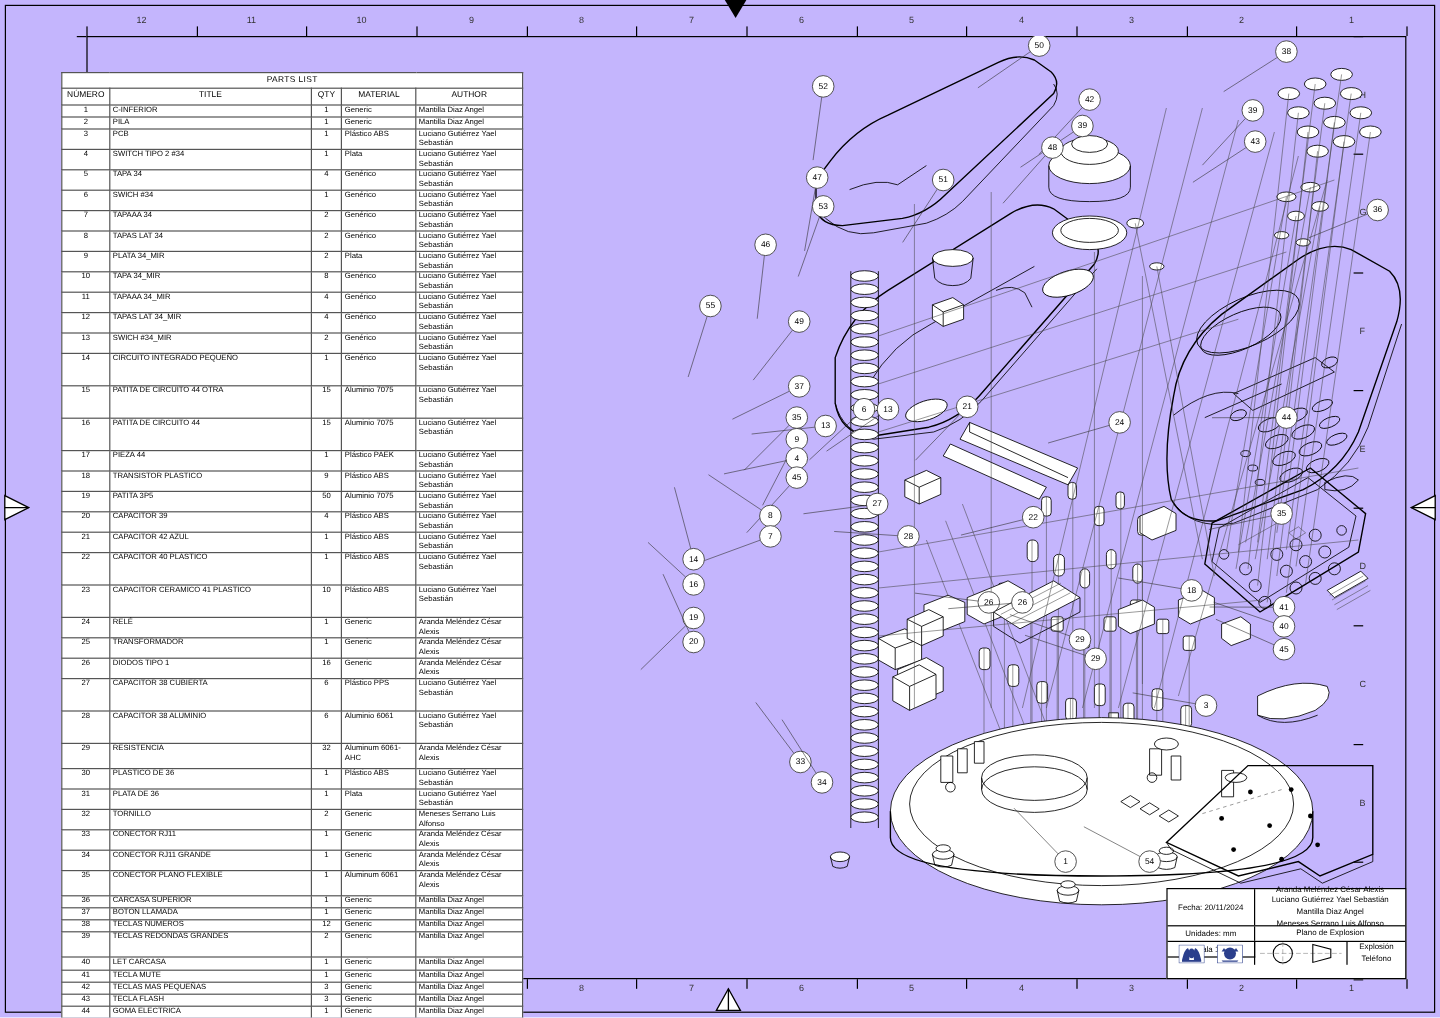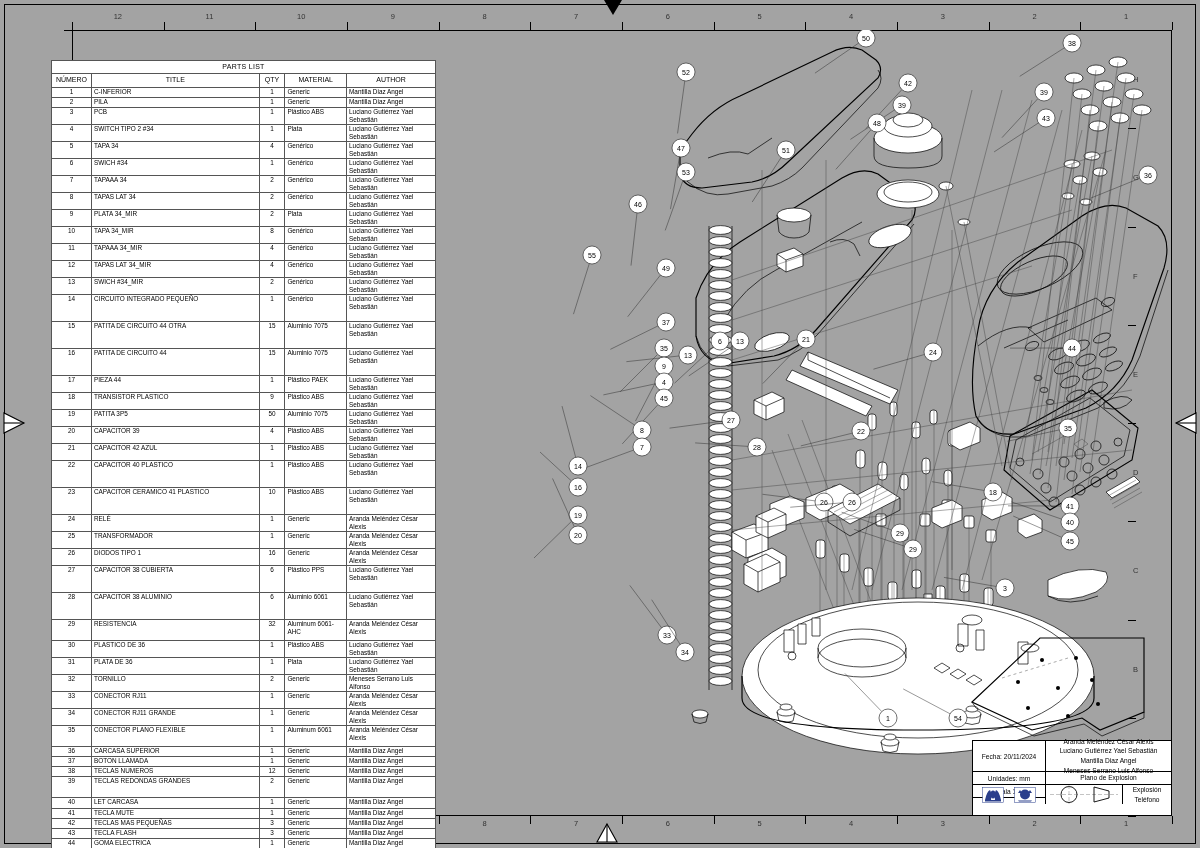--- a/index.html
+++ b/index.html
@@ -1,18 +1,18 @@
 <!DOCTYPE html>
 <html><head>
 <meta charset="utf-8">
 <style>
   html,body{margin:0;padding:0;background:#fff;}
   body{width:1200px;height:848px;overflow:hidden;
        font-family:"Liberation Sans","DejaVu Sans",sans-serif;color:#000;}
-  #sheet{position:relative;width:1200px;height:848px;background:#a3a3a3;}
+  #sheet{position:relative;width:1200px;height:848px;background:#c4b5fd;}
 
   
   .frame-outer{position:absolute;left:4px;top:4px;width:1192px;height:840px;
                border:1px solid #000;box-sizing:border-box;}
   .frame-inner{position:absolute;left:72px;top:30px;width:1100px;height:786px;
                border:1.6px solid #000;box-sizing:border-box;}
 
   
   .ruler-h{position:absolute;height:30px;left:72px;width:1100px;}
   .ruler-h.top{top:0;}

